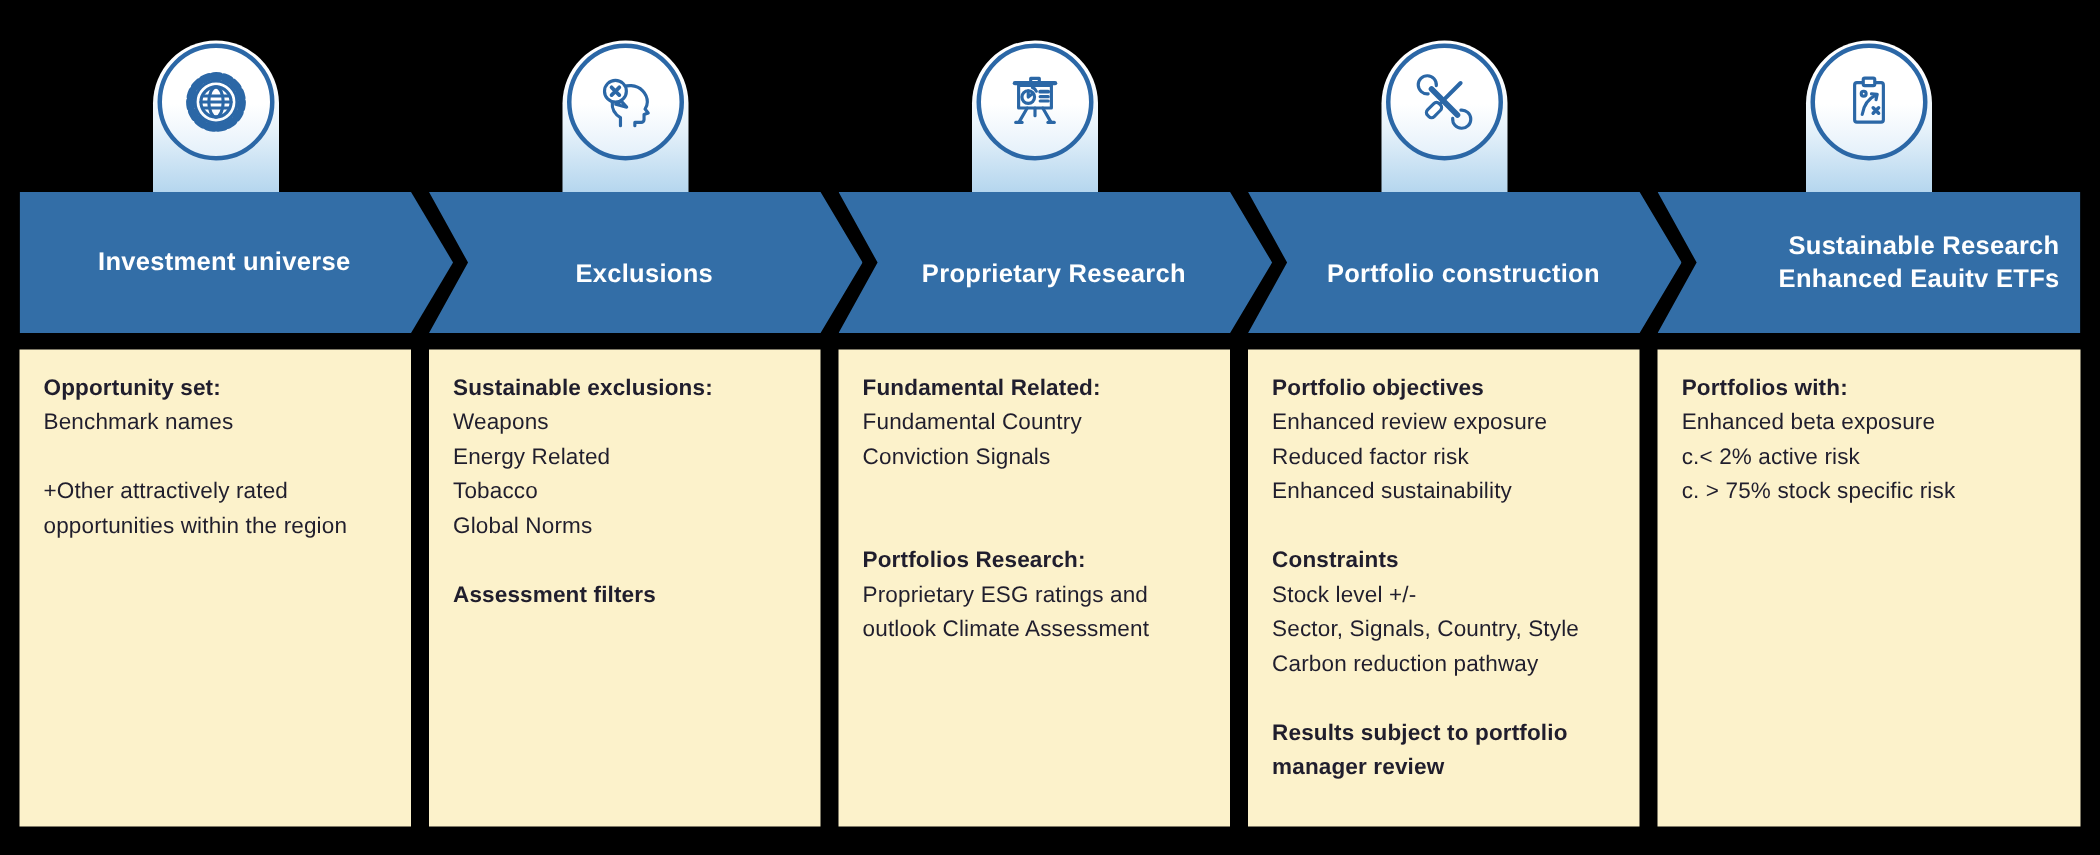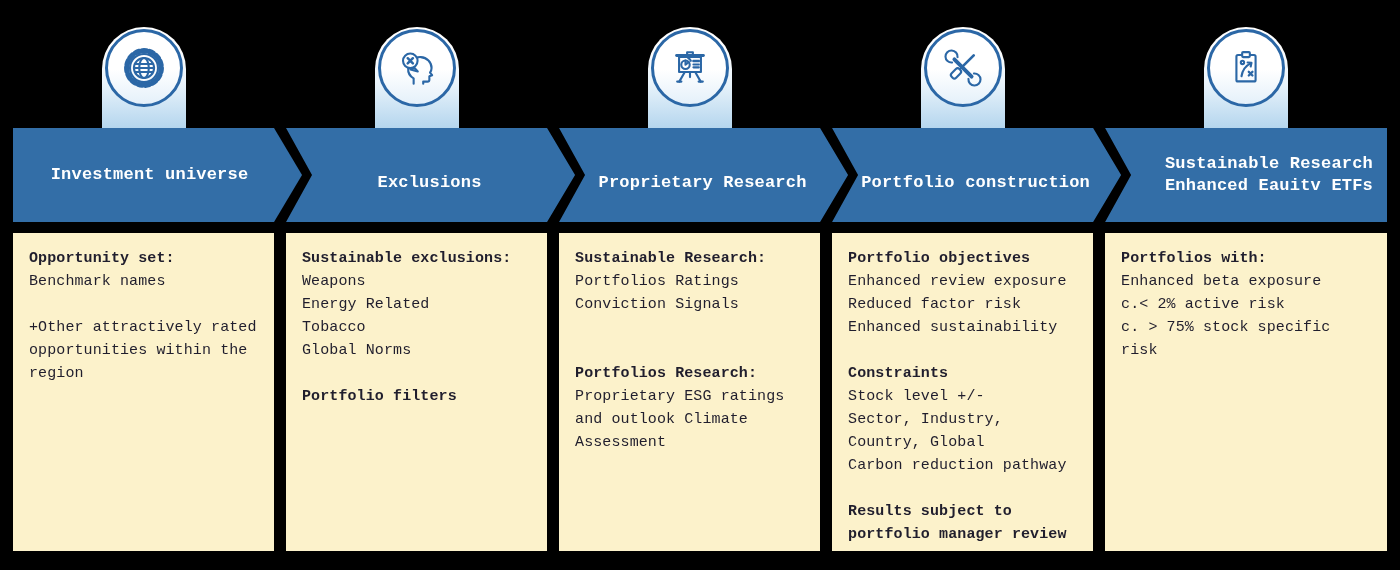--- a/index.html
+++ b/index.html
@@ -13,21 +13,20 @@
     --circle-tint:#E4F0FA;
   }
   *{box-sizing:border-box;margin:0;padding:0;}
   html,body{background:var(--bg);}
   body{font-family:"Liberation Sans","DejaVu Sans",sans-serif;}
   .canvas{
     position:relative;
     width:1400px;height:570px;
     background:var(--bg);
     overflow:hidden;
-    font-family:Liberation Mono, monospace;
   }
   .columns{
     display:grid;
     grid-template-columns:1fr 1fr 1fr 1fr 1.08fr;
     column-gap:12px;
     padding:0 13px;
   }
   .col{position:relative;}
   
   .icon-zone{position:relative;height:128px;}
@@ -137,21 +136,21 @@
           <span>Exclusions</span>
         </div>
       </div>
       <div class="panel">
           <div class="line bold">Sustainable exclusions:</div>
           <div class="line">Weapons</div>
           <div class="line">Energy Related</div>
           <div class="line">Tobacco</div>
           <div class="line">Global Norms</div>
           <div class="line"></div>
-          <div class="line bold">Portfolio filters</div>
+          <div class="line bold">Assessment filters</div>
         </div>
     </div>
 
     <div class="col">
       <div class="icon-zone">
         <div class="tab"></div>
         <div class="circle">
           <span class="icon">
             <svg viewBox="0 0 48 48" stroke-width="2.2">
               <path d="M21 9.8 V7.6 H27 V9.8"></path>
@@ -171,22 +170,22 @@
             </svg>
           </span>
         </div>
       </div>
       <div class="banner-zone">
         <div class="banner banner-mid">
           <span>Proprietary Research</span>
         </div>
       </div>
       <div class="panel">
-          <div class="line bold">Sustainable Research:</div>
-          <div class="line">Portfolios Ratings</div>
+          <div class="line bold">Fundamental Related:</div>
+          <div class="line">Fundamental Country</div>
           <div class="line">Conviction Signals</div>
           <div class="line"></div>
           <div class="line"></div>
           <div class="line bold">Portfolios Research:</div>
           <div class="line">Proprietary ESG ratings and outlook Climate Assessment</div>
         </div>
     </div>
 
     <div class="col">
       <div class="icon-zone">
@@ -210,21 +209,21 @@
         </div>
       </div>
       <div class="panel">
           <div class="line bold">Portfolio objectives</div>
           <div class="line">Enhanced review exposure</div>
           <div class="line">Reduced factor risk</div>
           <div class="line">Enhanced sustainability</div>
           <div class="line"></div>
           <div class="line bold">Constraints</div>
           <div class="line">Stock level +/-</div>
-          <div class="line">Sector, Industry, Country, Global</div>
+          <div class="line">Sector, Signals, Country, Style</div>
           <div class="line">Carbon reduction pathway</div>
           <div class="line"></div>
           <div class="line bold">Results subject to portfolio manager review</div>
         </div>
     </div>
 
     <div class="col">
       <div class="icon-zone">
         <div class="tab"></div>
         <div class="circle">

